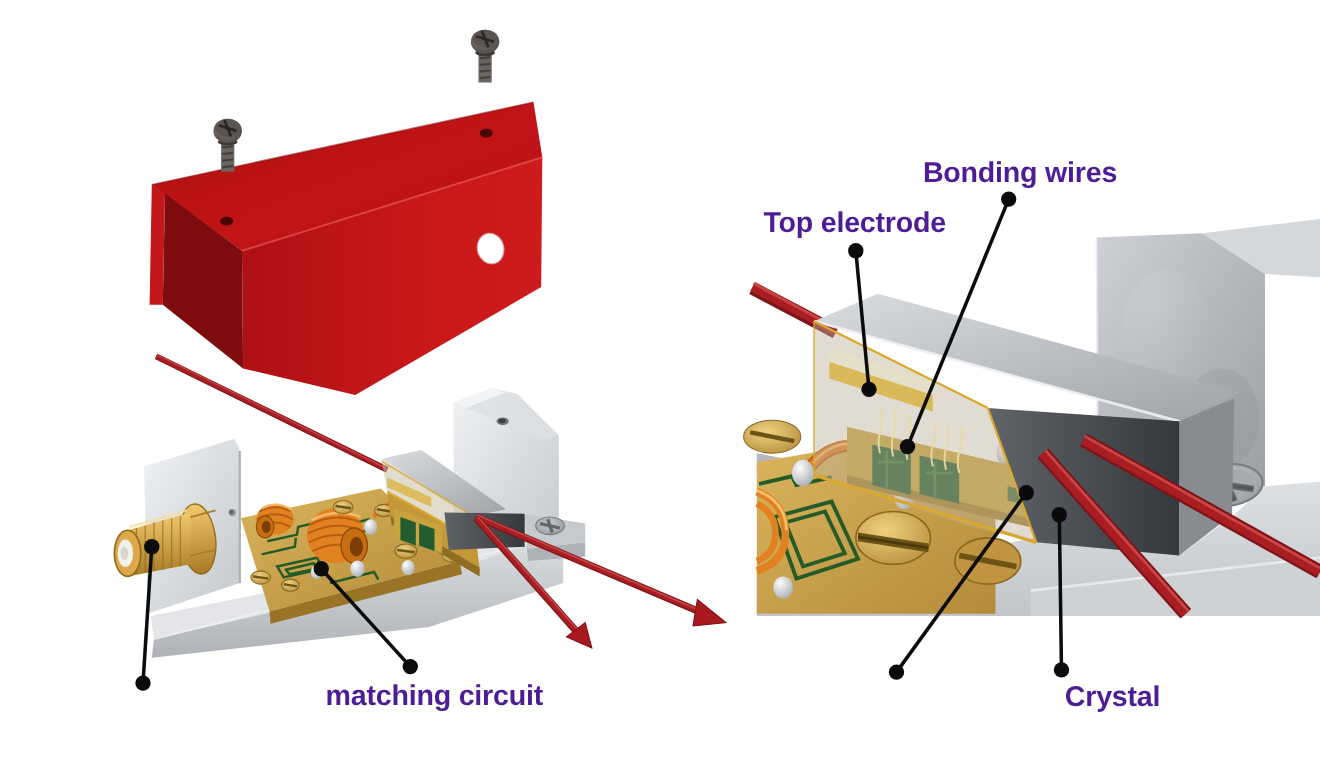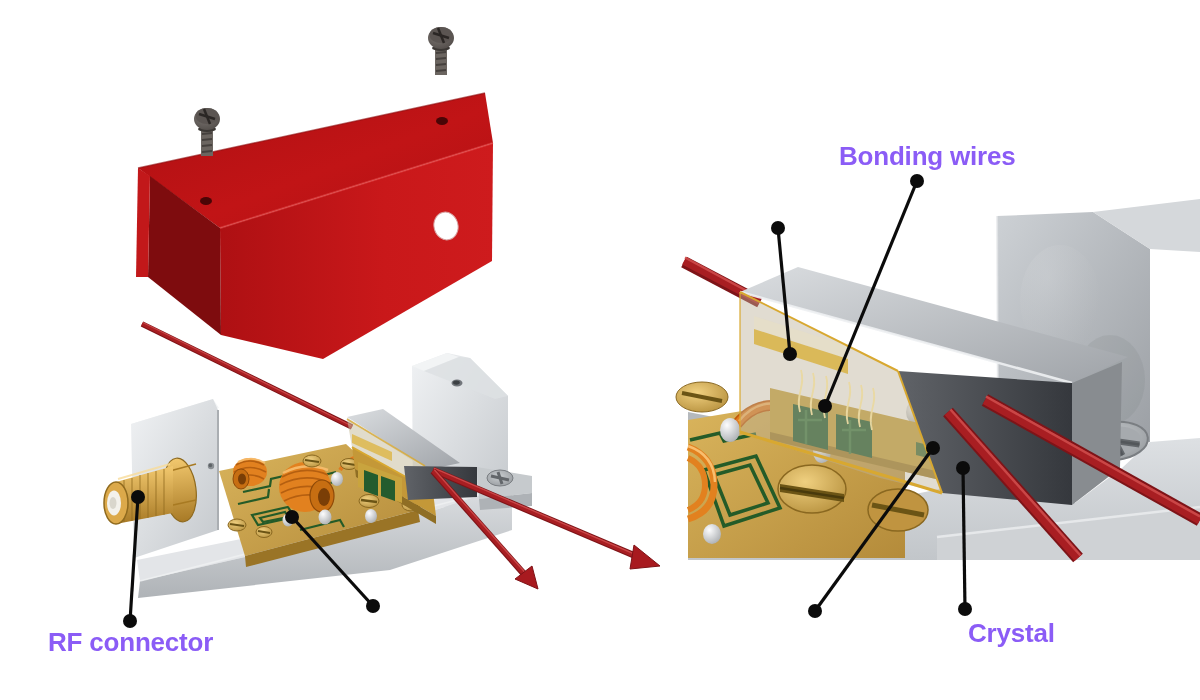--- a/index.html
+++ b/index.html
@@ -1,19 +1,19 @@
 <!DOCTYPE html>
 <html><head>
 <meta charset="utf-8">
 <style>
   html,body{margin:0;padding:0;background:#ffffff;}
   #canvas{position:relative;width:1200px;height:700px;background:#ffffff;overflow:hidden;
           font-family:"Liberation Sans", sans-serif;}
   #art{position:absolute;left:0;top:0;}
-  .lbl{position:absolute;color:#8b5cf6;font-size:26px;font-weight:600;letter-spacing:-0.2px;
+  .lbl{position:absolute;color:#4c1d95;font-size:26px;font-weight:600;letter-spacing:-0.2px;
        line-height:31px;white-space:nowrap;user-select:none;}
 </style>
 </head>
 <body>
 
 <div id="canvas">
 <svg id="art" width="1200" height="700" viewBox="0 0 1200 700">
   <defs>
     <linearGradient id="gRedTop" x1="0" y1="0" x2="1" y2="1">
       <stop offset="0" stop-color="#AD0F12"></stop>
@@ -397,18 +397,19 @@
         <circle cx="778" cy="228" r="7"></circle>
     <circle cx="825" cy="406" r="7"></circle>
         <circle cx="917" cy="181" r="7"></circle>
     <circle cx="933" cy="448" r="7"></circle>
         <circle cx="815" cy="611" r="7"></circle>
     <circle cx="963" cy="468" r="7"></circle>
         <circle cx="965" cy="609" r="7"></circle>
   </g>
 </svg>
 
-<div class="lbl" style="left:48px;top:627px">RF connector</div>
 <div class="lbl" style="left:296px;top:617px">
+  <div>matching circuit</div>
 </div>
 <div class="lbl" style="left:839px;top:141px">Bonding wires</div>
+<div class="lbl" style="left:694px;top:187px">Top electrode</div>
 <div class="lbl" style="left:968px;top:618px">Crystal</div>
 </div>
 
 </body></html>

